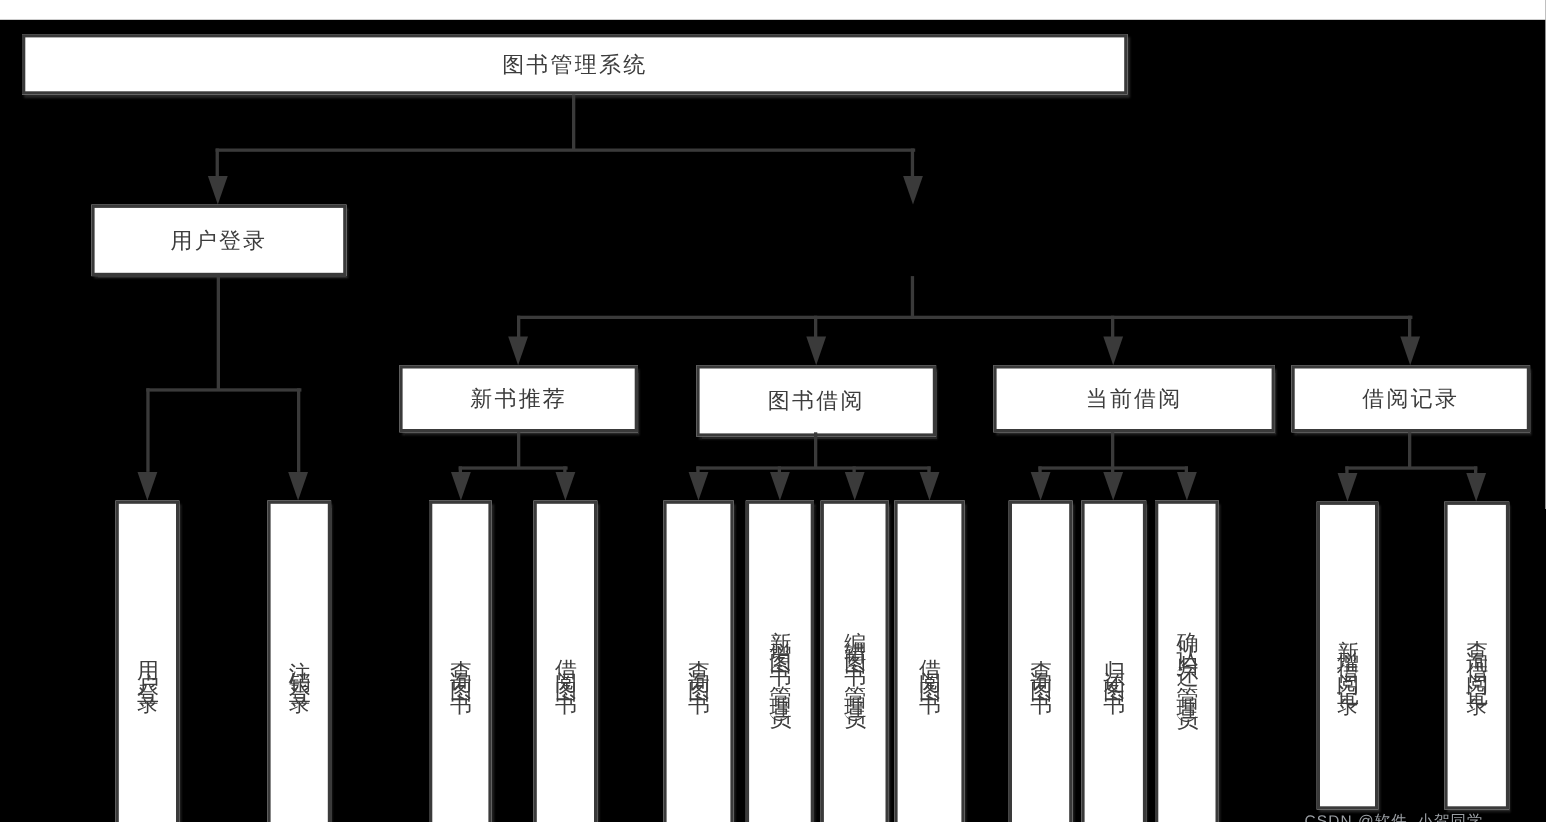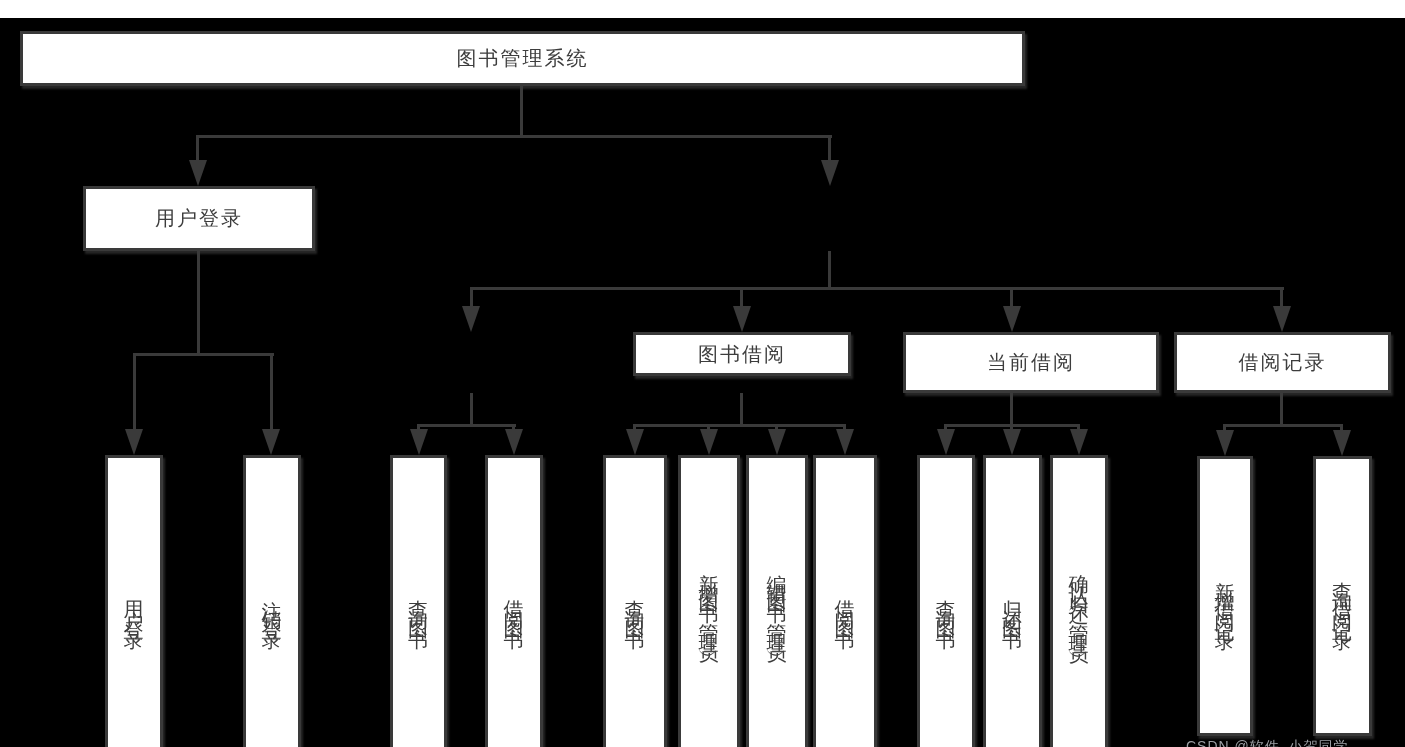--- a/index.html
+++ b/index.html
@@ -91,21 +91,22 @@
   <div class="line" style="left:470px; top:269px; width:814px; height:3px;"></div>
   <div class="line" style="left:470px; top:269px; width:3px; height:21px;"></div>
   <div class="arr" style="left:462px; top:288px;"></div>
   <div class="line" style="left:740px; top:269px; width:3px; height:21px;"></div>
   <div class="arr" style="left:733px; top:288px;"></div>
   <div class="line" style="left:1010px; top:269px; width:3px; height:21px;"></div>
   <div class="arr" style="left:1003px; top:288px;"></div>
   <div class="line" style="left:1280px; top:269px; width:3px; height:21px;"></div>
   <div class="arr" style="left:1273px; top:288px;"></div>
 
-  <div class="hbox" style="left:633px; top:314px; width:218px; height:44px;font-family:Liberation Mono, monospace;">图书借阅</div>
+  <div class="hbox" style="left:363px; top:314px; width:217px; height:61px;">新书推荐</div>
+  <div class="hbox" style="left:633px; top:314px; width:218px; height:65px;font-family:Liberation Mono, monospace;">图书借阅</div>
   <div class="hbox" style="left:903px; top:314px; width:256px; height:61px;">当前借阅</div>
   <div class="hbox" style="left:1174px; top:314px; width:217px; height:61px;">借阅记录</div>
 
   <div class="line" style="left:470px; top:375px; width:3px; height:33px;"></div>
   <div class="line" style="left:417px; top:406px; width:99px; height:3px;"></div>
   <div class="line" style="left:417px; top:406px; width:3px; height:7px;"></div>
   <div class="arr" style="left:410px; top:411px;"></div>
   <div class="line" style="left:512px; top:406px; width:3px; height:7px;"></div>
   <div class="arr" style="left:505px; top:411px;"></div>
 

